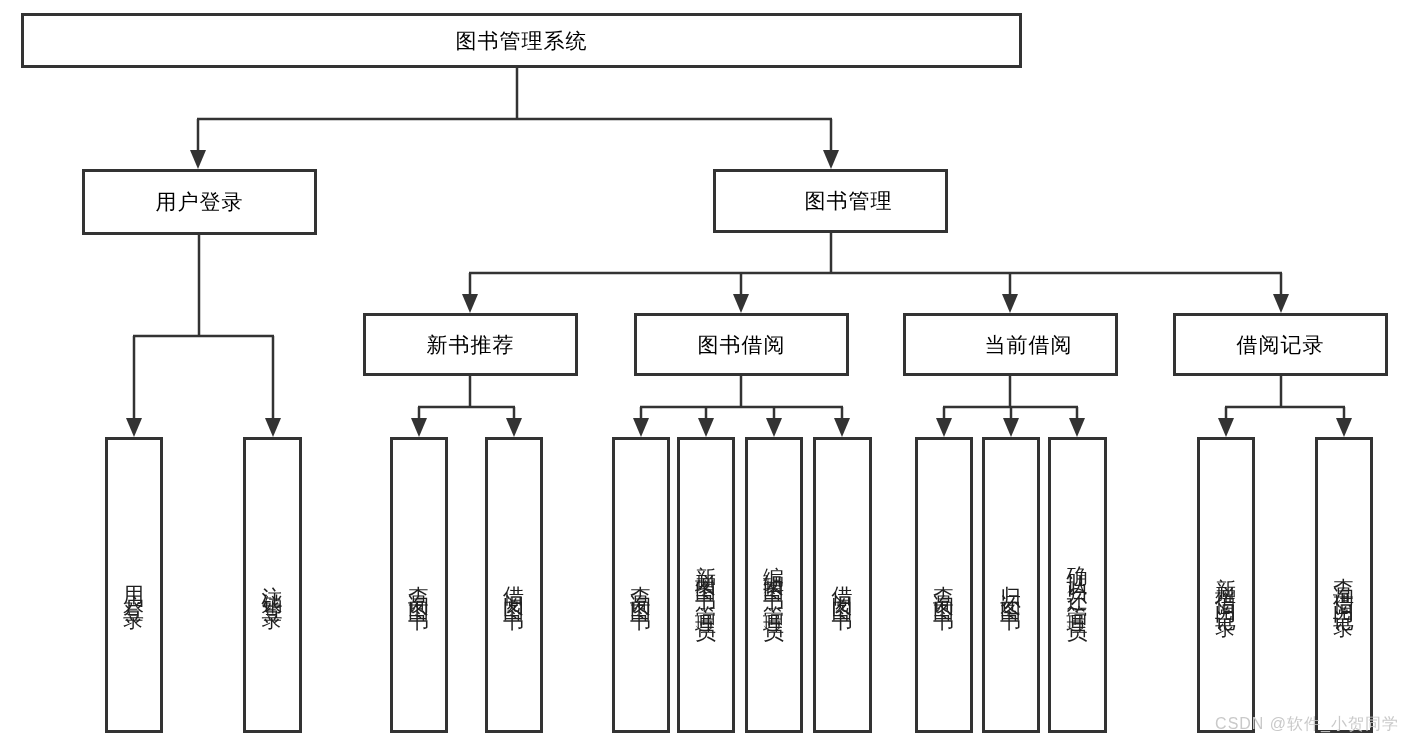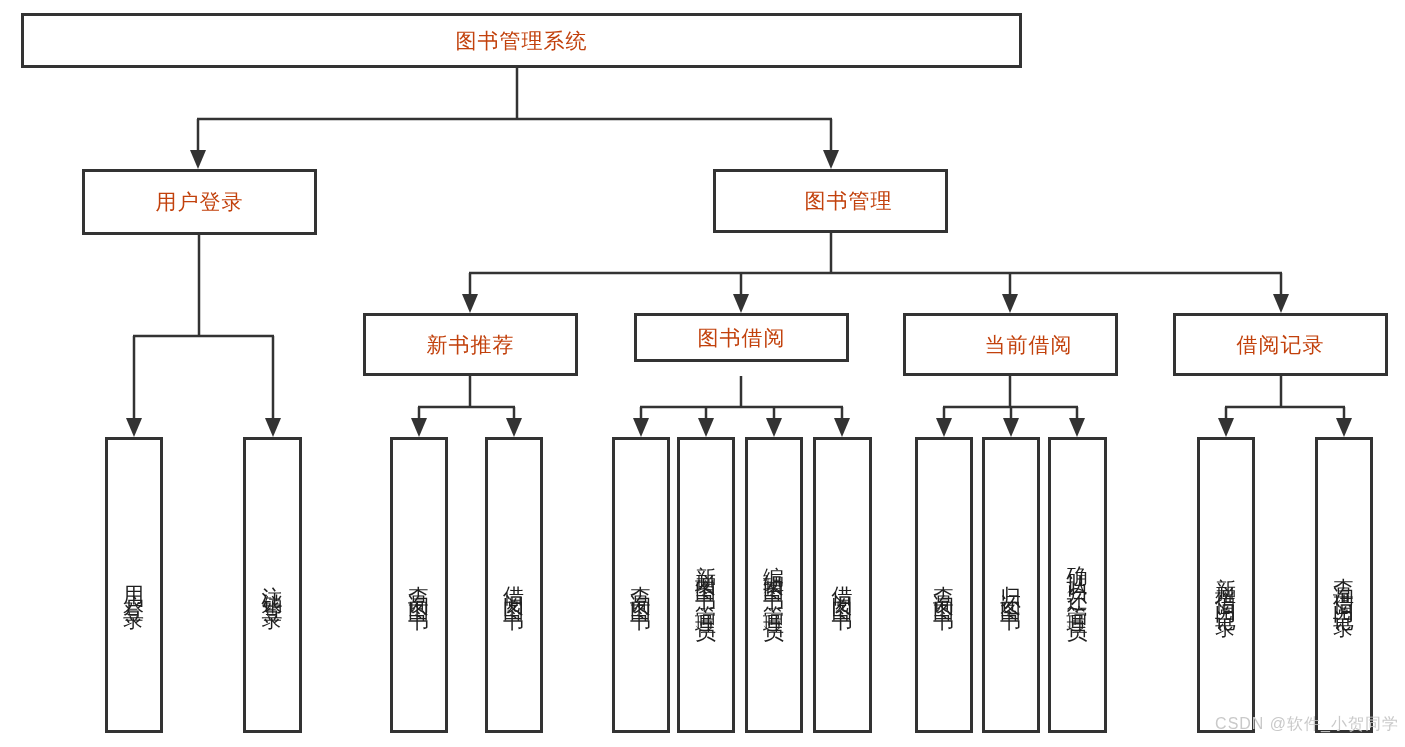--- a/index.html
+++ b/index.html
@@ -22,21 +22,21 @@
     pointer-events: none;
   }
   .node {
     position: absolute;
     box-sizing: border-box;
     border: 3px solid #333333;
     background: #ffffff;
     display: flex;
     align-items: center;
     justify-content: center;
-    color: #c2410c;
+    color: #000000;
     font-size: 21px;
     letter-spacing: 1px;
     z-index: 2;
   }
   .leaf {
     position: absolute;
     box-sizing: border-box;
     border: 3px solid #333333;
     background: #ffffff;
     display: flex;
@@ -56,21 +56,21 @@
     line-height: 1;
     white-space: nowrap;
   }
   
   .n-root    { left: 21px;  top: 13px;  width: 1001px; height: 55px; }
   
   .n-user    { left: 82px;  top: 169px; width: 235px; height: 66px; }
   .n-mgmt    { left: 713px; top: 169px; width: 235px; height: 64px; padding-left: 36px; }
   
   .n-new     { left: 363px;  top: 313px; width: 215px; height: 63px; }
-  .n-borrow  { left: 634px;  top: 313px; width: 215px; height: 49px; }
+  .n-borrow  { left: 634px;  top: 313px; width: 215px; height: 63px; }
   .n-current { left: 903px;  top: 313px; width: 215px; height: 63px; padding-left: 36px; }
   .n-records { left: 1173px; top: 313px; width: 215px; height: 63px; }
   
   .l-a1 { left: 105px;  }
   .l-a2 { left: 243px;  width: 59px; }
   .l-b1 { left: 390px;  }
   .l-b2 { left: 485px;  }
   .l-c1 { left: 612px;  }
   .l-c2 { left: 677px;  }
   .l-c3 { left: 745px;  }

